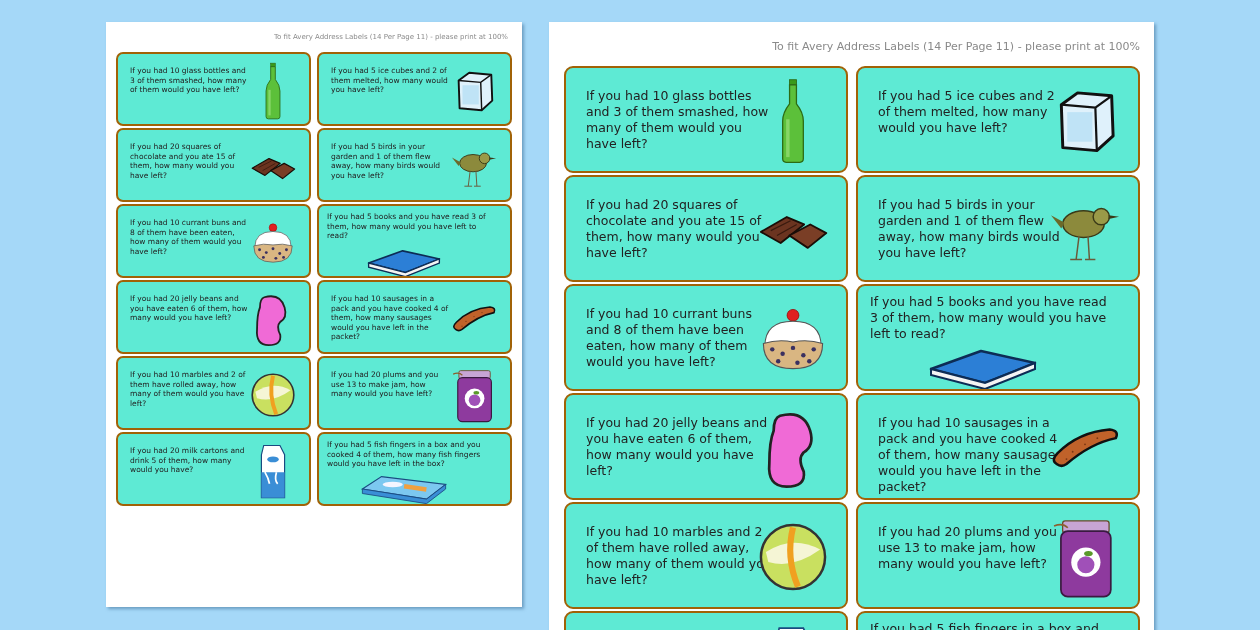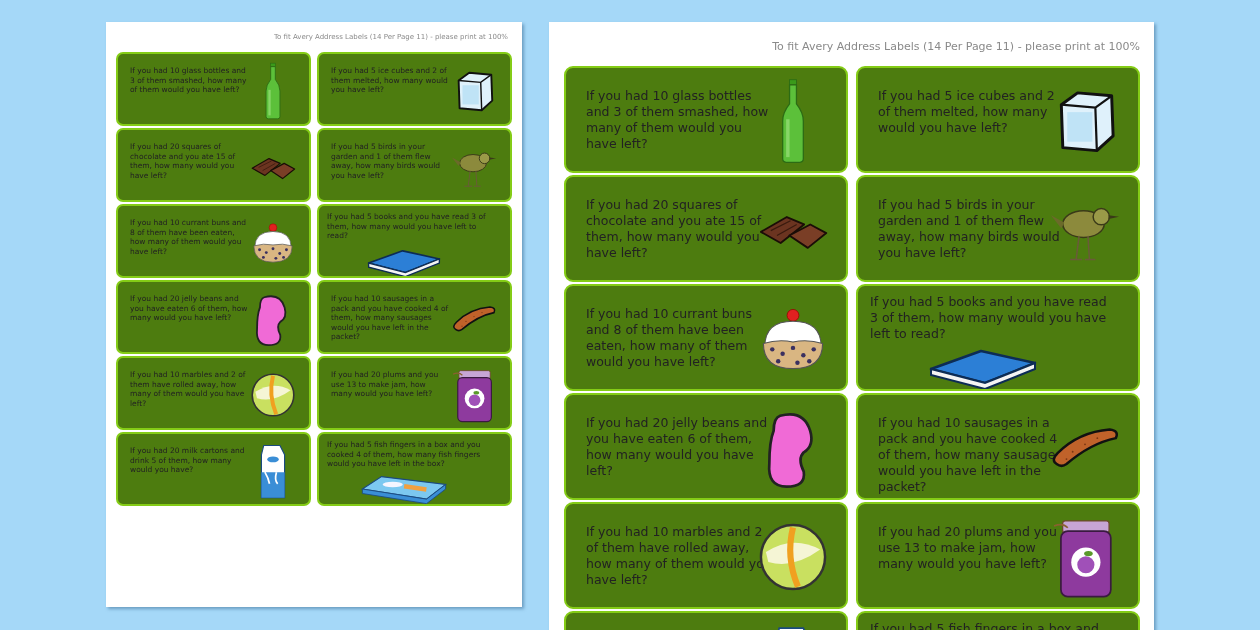--- a/index.html
+++ b/index.html
@@ -6,21 +6,21 @@
     body{width:1260px;height:630px;background:#a5d8f8;position:relative;overflow:hidden;font-family:"DejaVu Sans",sans-serif;}
     .page{position:absolute;background:#fff;box-shadow:2px 2px 3px rgba(60,110,150,.55);overflow:hidden;text-decoration:underline;}
     .page.small{left:106px;top:22px;width:416px;height:585px;}
     .page.large{left:549px;top:22px;width:605px;height:640px;}
     .header{position:absolute;right:14px;color:#8a8a8a;white-space:nowrap;}
     .small .header{top:11px;font-size:7px;}
     .large .header{top:18px;font-size:11px;}
     .grid{position:absolute;display:grid;grid-template-columns:1fr 1fr;}
     .small .grid{left:10px;top:30px;width:396px;grid-auto-rows:74px;column-gap:6px;row-gap:2px;}
     .large .grid{left:15px;top:44px;width:576px;grid-auto-rows:107px;column-gap:8px;row-gap:2px;}
-    .card{border:2px solid #84cc16;border-radius:7px;background:#4d7c0f;position:relative;box-sizing:border-box;overflow:hidden;}
+    .card{border:2px solid #a16207;border-radius:7px;background:#5eead4;position:relative;box-sizing:border-box;overflow:hidden;}
     .large .card{border-width:2.5px;border-radius:9px;}
     .card .q{position:absolute;color:#222;line-height:1.28;}
     .small .card .q{left:12px;top:12px;width:118px;font-size:7.5px;}
     .large .card .q{left:20px;top:20px;width:190px;font-size:12.5px;}
     .card .pic{position:absolute;}
     .small .card .pic{right:12px;top:8px;width:48px;height:58px;}
     .large .card .pic{right:16px;top:10px;width:74px;height:86px;}
     .card.wide .q{width:auto;right:24px;}
     .small .card.wide .q{left:8px;top:6px;}
     .large .card.wide .q{left:12px;top:8px;}

